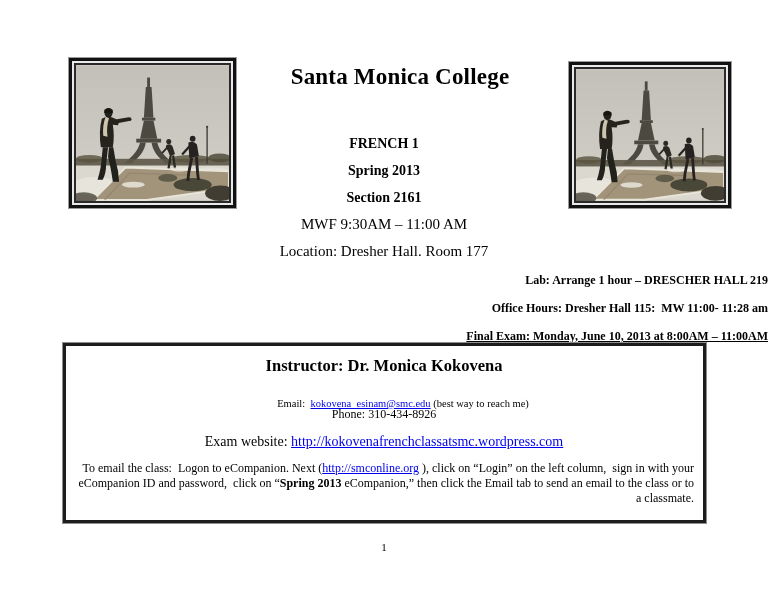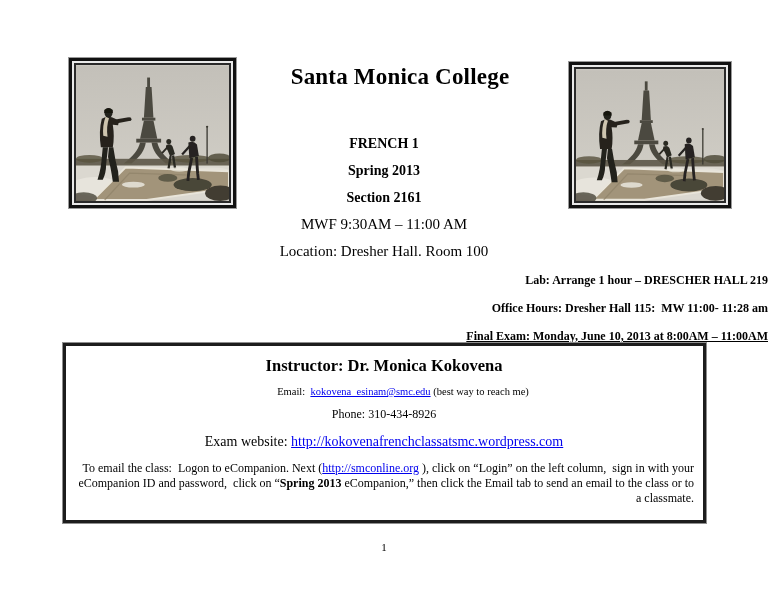--- a/index.html
+++ b/index.html
@@ -43,21 +43,21 @@
 
   .instructor-box {
     position: absolute;
     left: 63px; top: 343px;
     width: 643px; height: 180px;
     border: 3px solid #1d1d1d;
     outline: 1px solid #8f8f8f;
     background: #fff;
   }
   .box-heading { top: 356px; font-size: 16.5px; font-weight: bold; }
-  .email-line  { top: 386px; font-size: 10.5px; padding-left: 38px; }
+  .email-line  { top: 398px; font-size: 10.5px; padding-left: 38px; }
   .phone-line  { top: 407px; font-size: 12px; }
   .website-line{ top: 434px; font-size: 14px; }
   .class-email {
     top: 461px;
     left: 74px; width: 620px;
     font-size: 12px; line-height: 15px;
     text-align: right;
   }
   a.lnk { color: #0000ee; text-decoration: underline; cursor: pointer; }
 
@@ -155,21 +155,21 @@
       <use href="#eiffel-scene" xlink:href="#eiffel-scene"></use>
     </svg>
   </div>
 </div>
 
 <div class="abs doc-title">Santa Monica College</div>
 <div class="abs l13 course">FRENCH 1</div>
 <div class="abs l13 term">Spring 2013</div>
 <div class="abs l13 section">Section 2161</div>
 <div class="abs l15 schedule">MWF 9:30AM – 11:00 AM</div>
-<div class="abs l15 location">Location: Dresher Hall. Room 100</div>
+<div class="abs l15 location">Location: Dresher Hall. Room 177</div>
 <div class="abs l12 lab">Lab: Arrange 1 hour – DRESCHER HALL 219</div>
 <div class="abs l12 office pre">Office Hours: Dresher Hall 115:  MW 11:00- 11:28 am</div>
 <div class="abs l12 final">Final Exam: Monday, June 10, 2013 at 8:00AM – 11:00AM</div>
 
 <div class="instructor-box"></div>
 
 <div class="abs box-heading">Instructor: Dr. Monica Kokovena</div>
 
 <div class="abs email-line"><span class="pre">Email:  </span><a class="lnk">kokovena_esinam@smc.edu</a><span class="pre"> (best way to reach me)</span></div>
 

